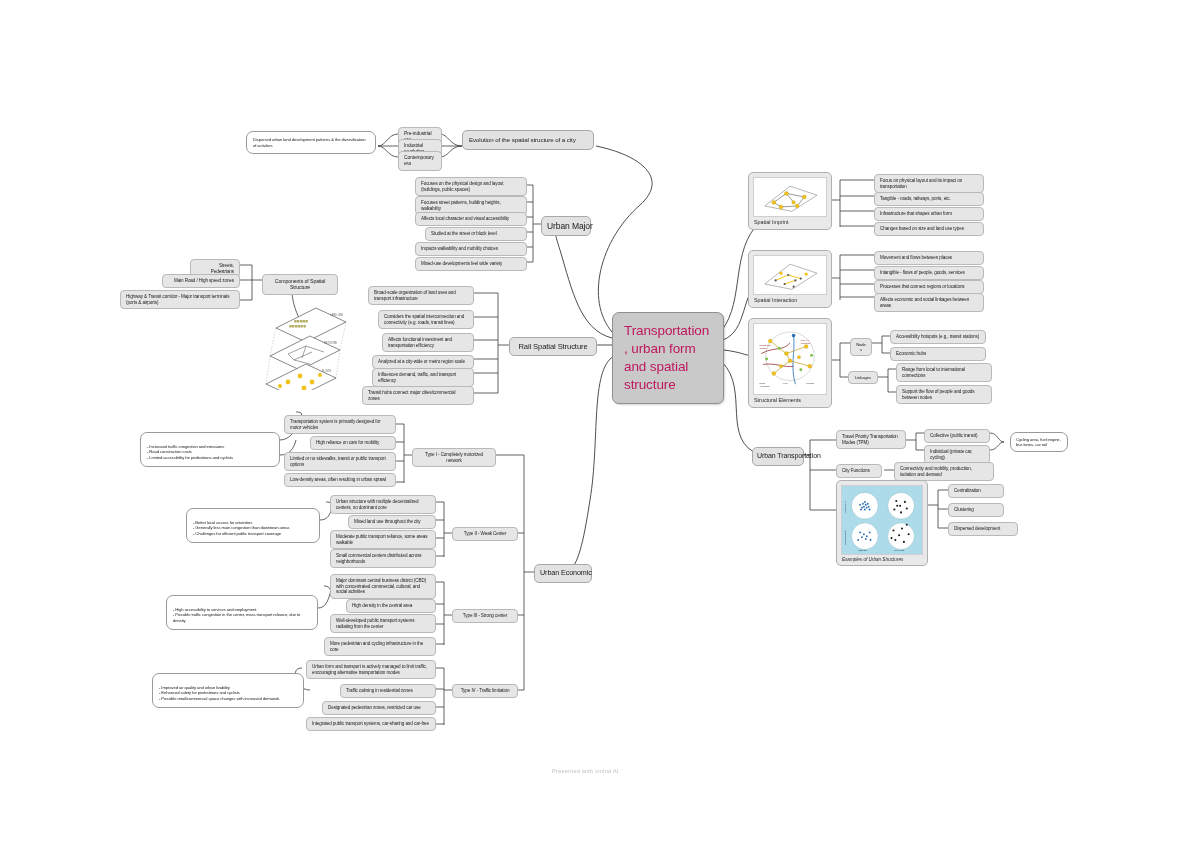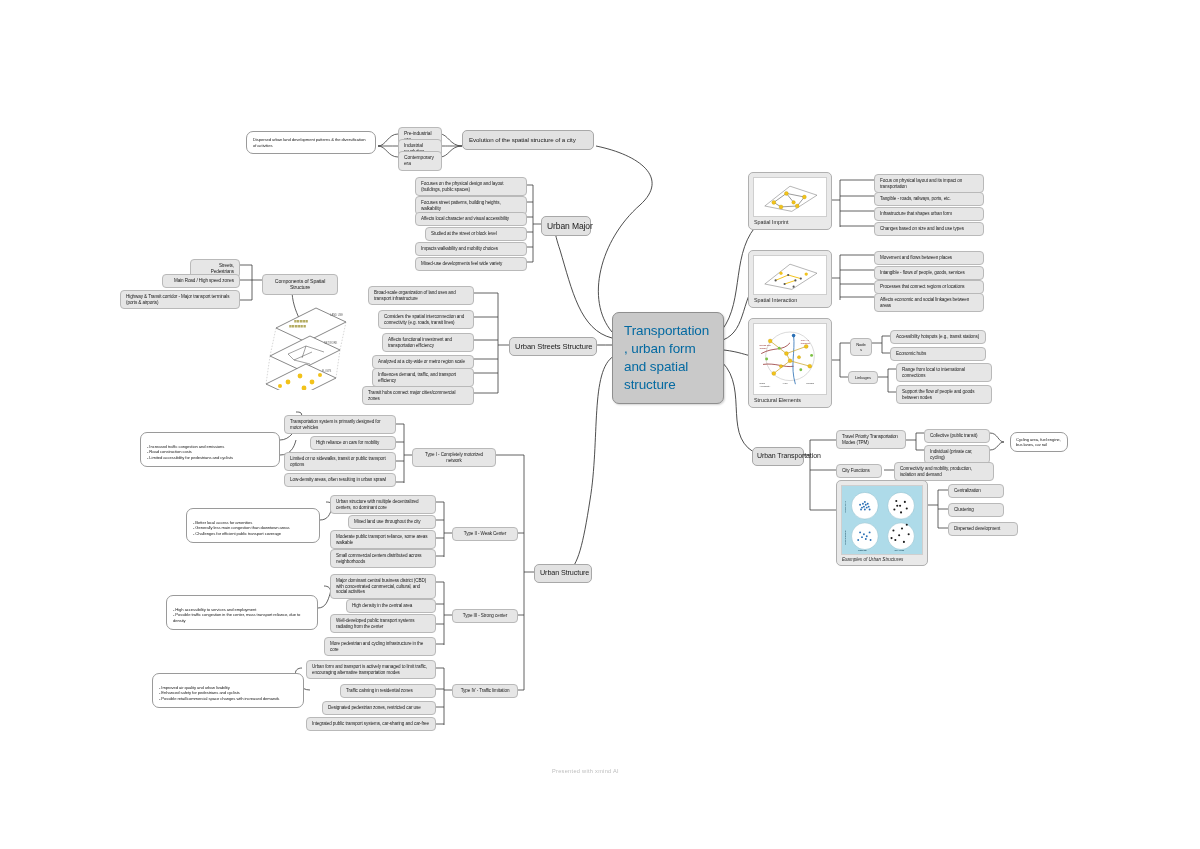--- a/index.html
+++ b/index.html
@@ -29,21 +29,21 @@
     background:#ffffff;
     border:1px solid #9a9a9a;
     border-radius:7px;
   }
   .central {
     background:#c9c9c9;
     border:1px solid #8f8f8f;
     border-radius:7px;
     font-size:13.5px;
     line-height:1.34;
-    color:#0369a1;
+    color:#be185d;
     padding:9px 11px;
     box-shadow:1px 1px 2px rgba(0,0,0,.18);
   }
   .branch {
     background:#e2e2e2;
     border:1px solid #a8a8a8;
     border-radius:5px;
     font-size:8.5px;
     padding:5px 7px;
     white-space:nowrap;
@@ -257,21 +257,21 @@
     <span>Studied at the street or block level</span>
   </div>
   <div class="node leaf" style="left:415px; top:242px; width:112px;">
     <span>Impacts walkability and mobility choices</span>
   </div>
   <div class="node leaf" style="left:415px; top:257px; width:112px;">
     <span>Mixed-use developments feel wide variety</span>
   </div>
 
   <div class="node branch" style="left:509px; top:337px; width:88px; text-align:center; padding:4px 5px; font-size:7.6px;">
-    <span>Urban Streets Structure</span>
+    <span>Rail Spatial Structure</span>
   </div>
 
   <div class="node leaf" style="left:368px; top:286px; width:106px;">
     <span>Broad-scale organization of land uses and transport infrastructure</span>
   </div>
   <div class="node leaf" style="left:378px; top:310px; width:96px;">
     <span>Considers the spatial interconnection and connectivity (e.g. roads, transit lines)</span>
   </div>
   <div class="node leaf" style="left:382px; top:333px; width:92px;">
     <span>Affects functional investment and transportation efficiency</span>
@@ -573,21 +573,21 @@
     <span>Centralization</span>
   </div>
   <div class="node leaf" style="left:948px; top:503px; width:56px;">
     <span>Clustering</span>
   </div>
   <div class="node leaf" style="left:948px; top:522px; width:70px;">
     <span>Dispersed development</span>
   </div>
 
   <div class="node branch" style="left:534px; top:564px; width:58px; text-align:center; font-size:7.2px; padding:4px 5px;">
-    <span>Urban Structure</span>
+    <span>Urban Economic</span>
   </div>
 
   <div class="node leaf" style="left:412px; top:448px; width:84px; text-align:center;">
     <span>Type I - Completely motorized network</span>
   </div>
   <div class="node leaf" style="left:284px; top:415px; width:112px;">
     <span>Transportation system is primarily designed for motor vehicles</span>
   </div>
   <div class="node leaf" style="left:310px; top:436px; width:86px;">
     <span>High reliance on cars for mobility</span>

